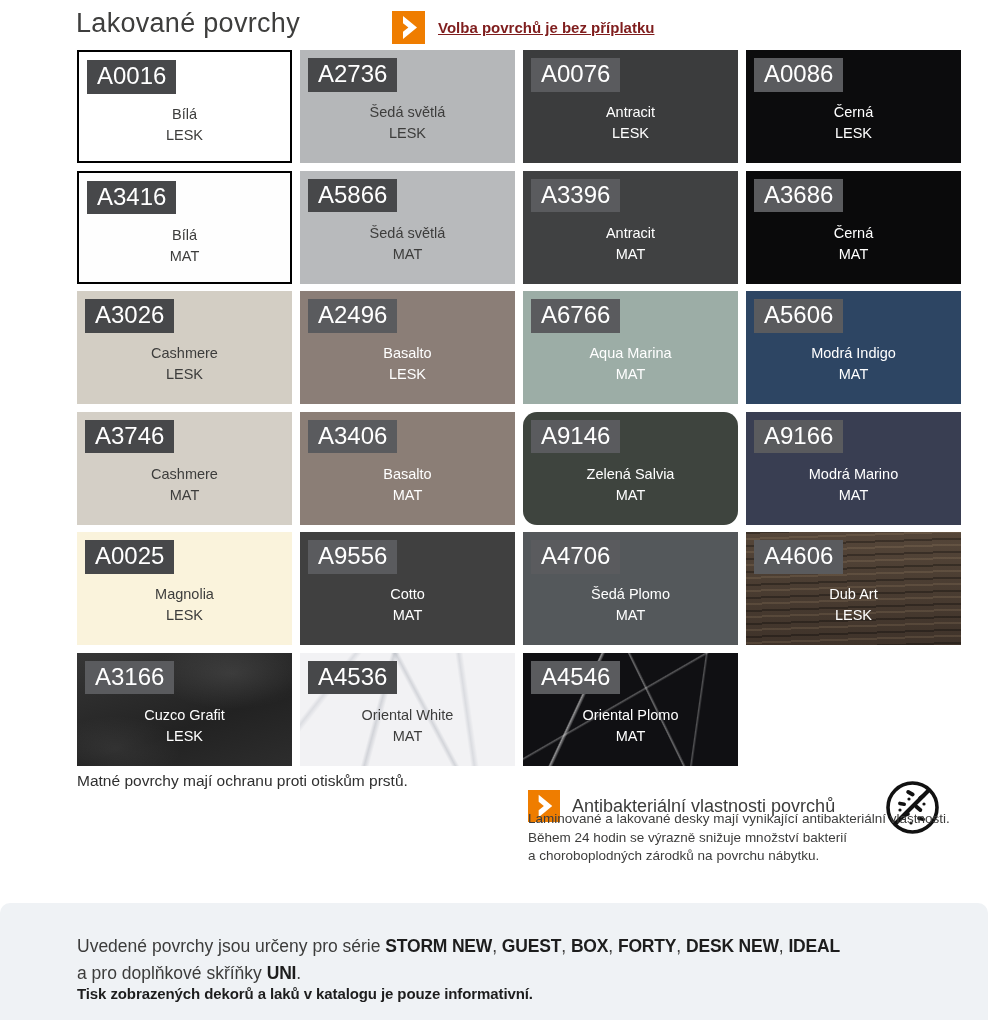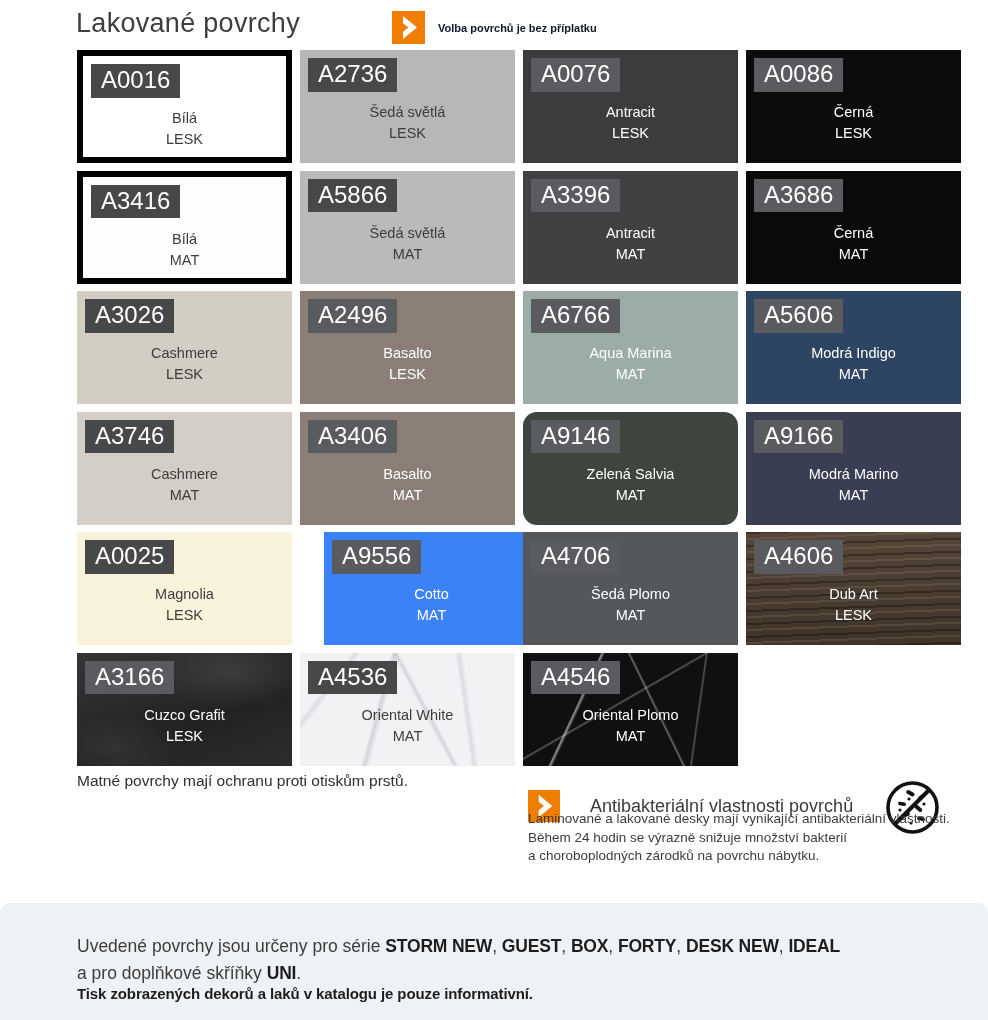--- a/index.html
+++ b/index.html
@@ -3,26 +3,26 @@
 <meta charset="utf-8">
 <style>
   html,body{margin:0;padding:0;}
   body{width:988px;height:1020px;background:#ffffff;font-family:"Liberation Sans",sans-serif;color:#3c3c3b;overflow:hidden;}
   .page{position:relative;width:988px;height:900px;}
 
   
   .title{position:absolute;left:76px;top:8px;font-size:27px;font-weight:normal;color:#3e3e3d;letter-spacing:.3px;margin:0;}
   .promo{position:absolute;left:392px;top:11px;display:flex;align-items:center;gap:13px;}
   .chev-icon{width:33px;height:33px;display:block;}
-  .promo-text{font-size:11px;font-weight:bold;color:#0f172a;}
+  .promo-text{font-size:15px;font-weight:bold;color:#7f1d1d;text-decoration:underline;}
 
   
   .grid{position:absolute;left:77px;top:50px;display:grid;grid-template-columns:repeat(4,215px);column-gap:8px;row-gap:7.5px;}
   .tile{position:relative;width:215px;height:113px;box-sizing:border-box;}
-  .tile.bordered{border:6px solid #000000;}
+  .tile.bordered{border:2px solid #000000;}
   .code{position:absolute;left:8px;top:8px;padding:2px 10px 3px;font-size:24px;line-height:1.2;color:#ffffff;background:#47484a;}
   .t-light .code{background:#5a5b5e;}
   .labels{position:absolute;left:0;right:0;top:52px;text-align:center;font-size:14.5px;line-height:21px;}
   .t-dark .labels{color:#3d3d3c;}
   .t-light .labels{color:#ffffff;}
 
   
   .tex-wood{background:
     repeating-linear-gradient(178deg, rgba(0,0,0,.30) 0 2px, transparent 2px 6px, rgba(205,175,135,.14) 6px 8px, transparent 8px 13px),
     linear-gradient(#554639,#3f332a);}
@@ -38,21 +38,21 @@
     #f2f2f4;}
   .tex-marble-black{background:
     linear-gradient(115deg, transparent 29%, rgba(255,255,255,.55) 29.6%, transparent 30.8%),
     linear-gradient(64deg, transparent 59%, rgba(255,255,255,.38) 59.5%, transparent 60.4%),
     linear-gradient(150deg, transparent 44%, rgba(255,255,255,.30) 44.6%, transparent 45.6%),
     linear-gradient(98deg, transparent 79%, rgba(255,255,255,.28) 79.5%, transparent 80.4%),
     #101013;}
 
   
   .note{position:absolute;left:77px;top:772px;font-size:15.5px;color:#2f2f2f;}
-  .ab-head{position:absolute;left:528px;top:790px;display:flex;align-items:center;gap:30px;}
+  .ab-head{position:absolute;left:528px;top:790px;display:flex;align-items:center;gap:12px;}
   .ab-title{font-size:18px;color:#3c3c3b;}
   .nobact{position:absolute;left:884px;top:779px;width:57px;height:57px;}
   .ab-text{position:absolute;left:528px;top:810px;font-size:13.5px;line-height:18.5px;color:#3d3d3c;}
 
   
   .footer{position:absolute;left:0;top:903px;width:988px;height:117px;background:#eff2f5;border-radius:10px 10px 0 0;}
   .f-series{position:absolute;left:77px;top:12px;font-size:17.5px;line-height:27px;color:#3c3c3b;}
   .f-series b{font-weight:bold;color:#1d1d1d;letter-spacing:-.2px;}
   .f-disclaimer{position:absolute;left:77px;top:82px;font-size:15px;font-weight:bold;color:#1d1d1d;letter-spacing:-.1px;}
 </style>
@@ -201,21 +201,21 @@
     </div>
 
     <div class="tile t-dark" style="background: rgb(250, 243, 220);">
       <span class="code">A0025</span>
       <div class="labels">
         <div class="name">Magnolia</div>
         <div class="finish">LESK</div>
       </div>
     </div>
 
-    <div class="tile t-light" style="background: #3b82f6; margin-left: 24px;">
+    <div class="tile t-light" style="background: #404040;">
       <span class="code">A9556</span>
       <div class="labels">
         <div class="name">Cotto</div>
         <div class="finish">MAT</div>
       </div>
     </div>
 
     <div class="tile t-light" style="background: rgb(84, 88, 91);">
       <span class="code">A4706</span>
       <div class="labels">

